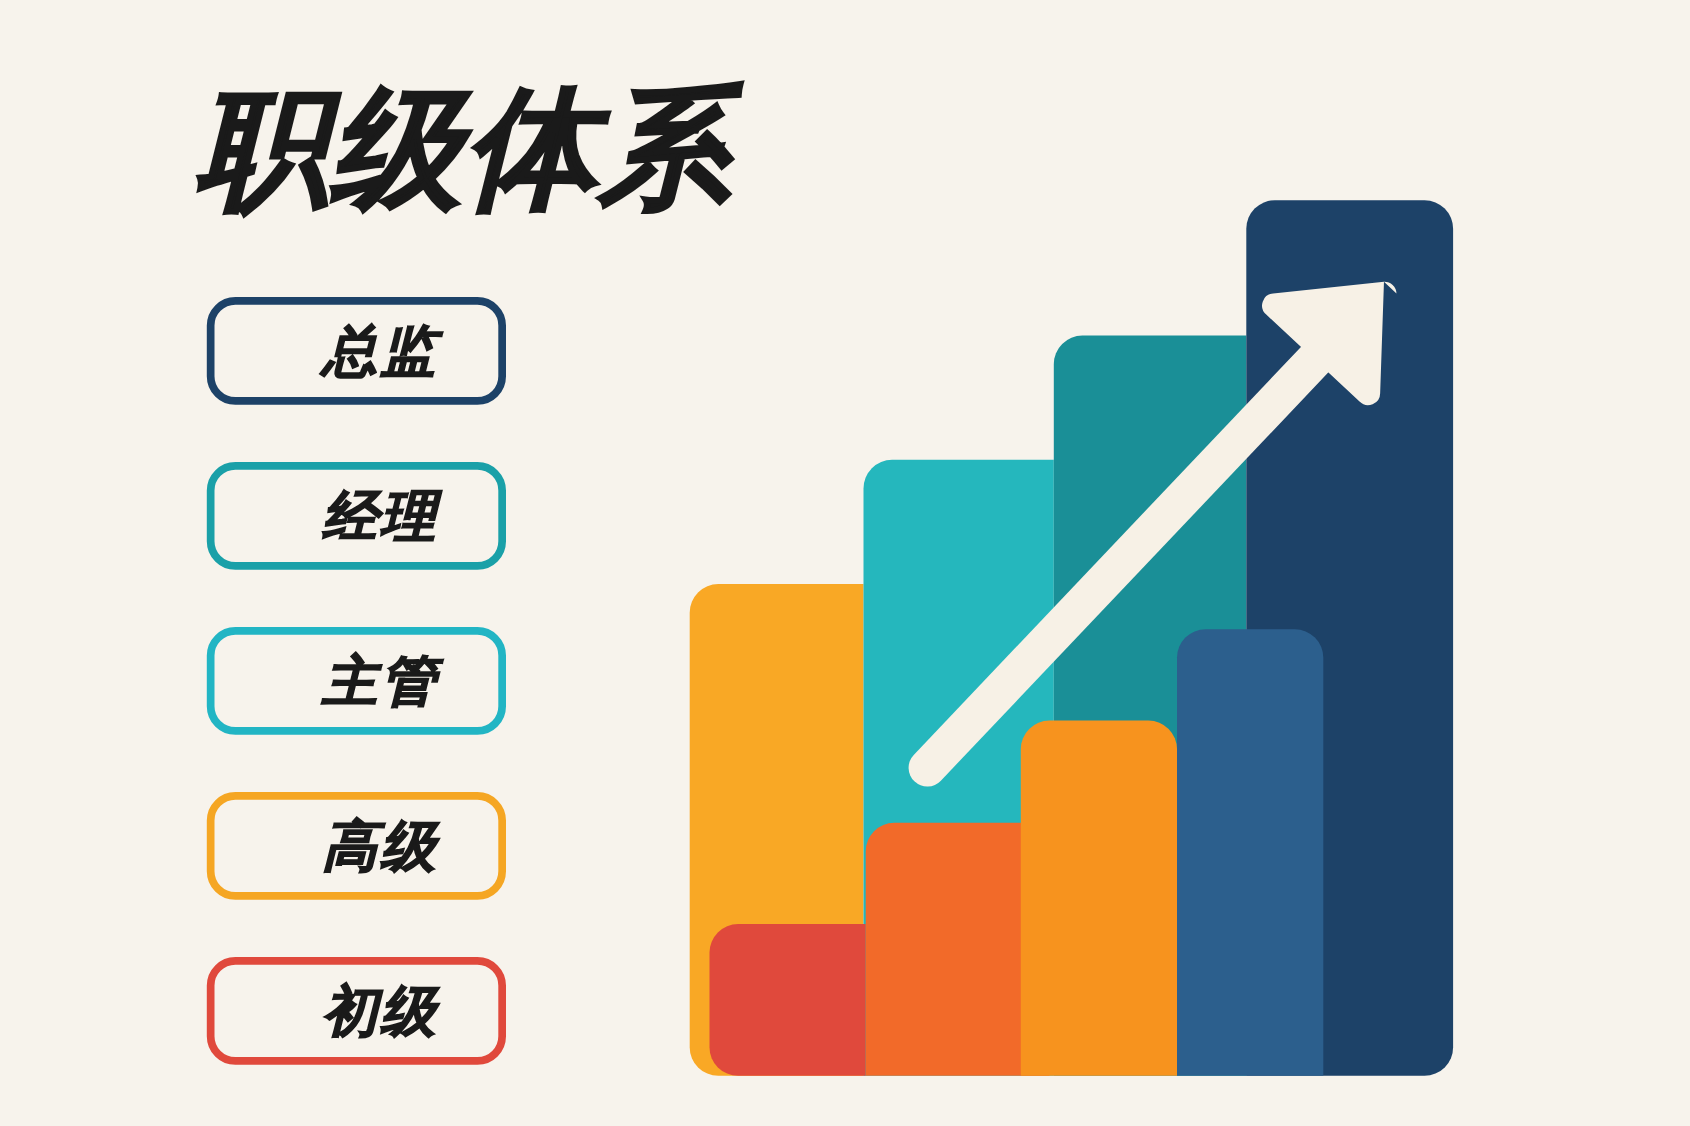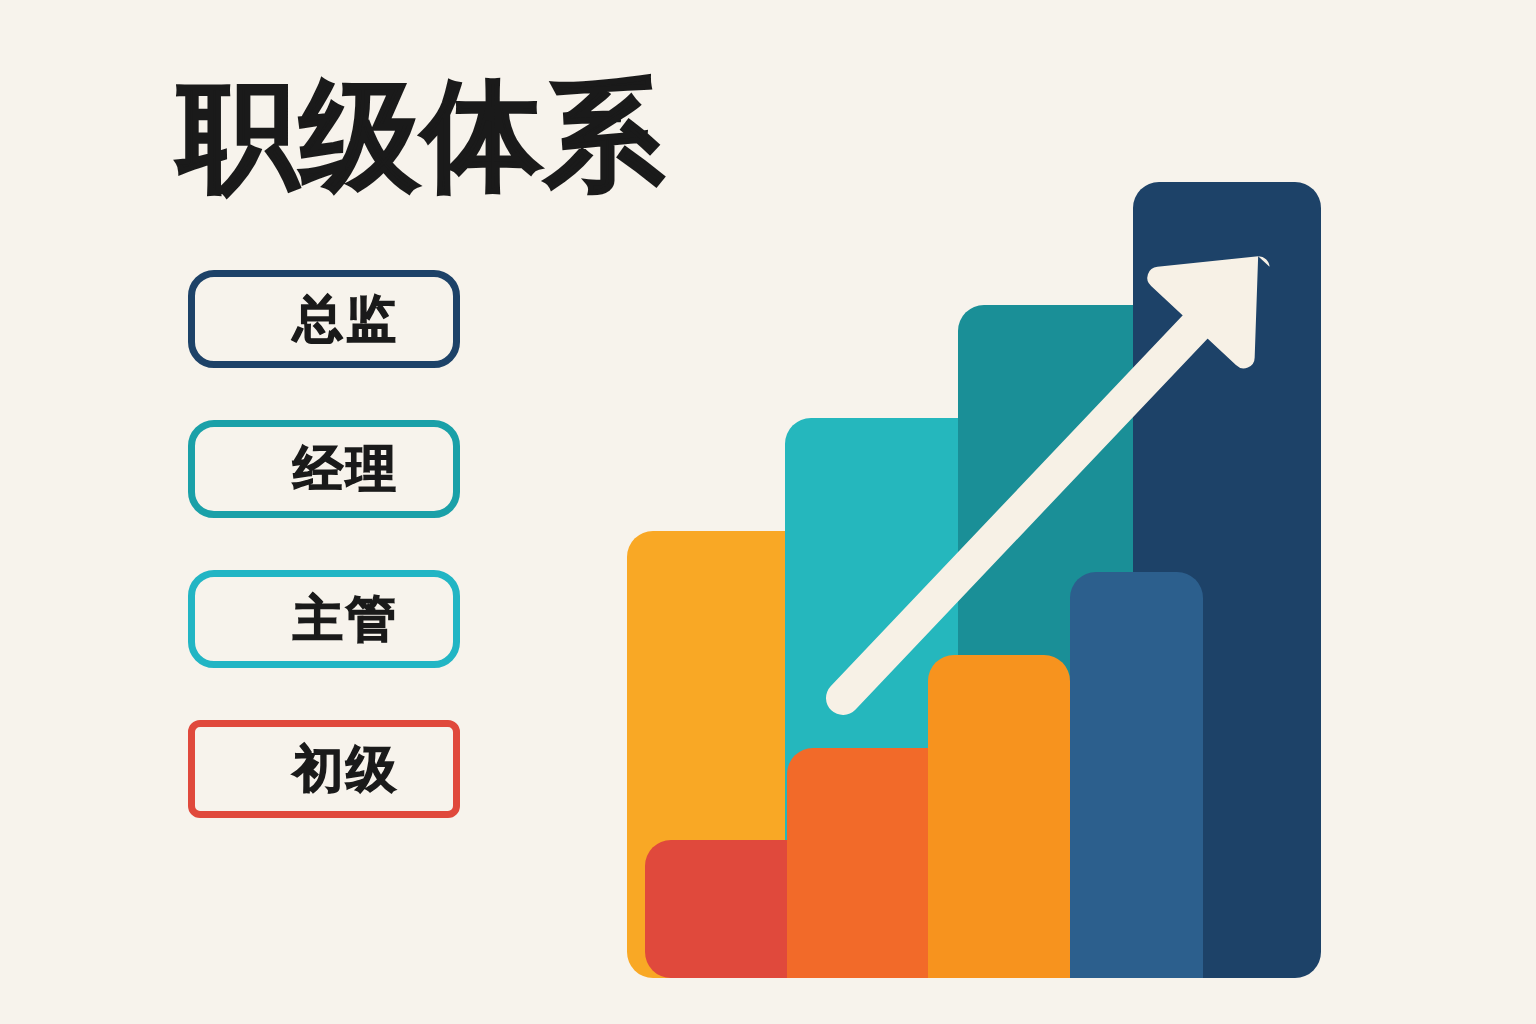--- a/index.html
+++ b/index.html
@@ -13,20 +13,21 @@
     background: #f7f3ec;
     font-family: "Liberation Sans", "DejaVu Sans", sans-serif;
     overflow: hidden;
   }
 
   #poster {
     position: relative;
     width: 1536px;
     height: 1024px;
     background: #f7f3ec;
+    font-style: italic;
   }
 
   
   #page-title {
     position: absolute;
     left: 178px;
     top: 76px;
     font-size: 120px;
     line-height: 1.0;
     font-weight: 900;
@@ -51,21 +52,21 @@
     height: 98px;
     margin-bottom: 52px;
     border-radius: 26px;
     border: 7px solid #1d4268;
     background: #f7f3ec;
     display: flex;
     align-items: center;
     justify-content: center;
     padding-left: 44px;
   }
-  .level-pill:last-child { margin-bottom: 0; border-radius: 12px; }
+  .level-pill:last-child { margin-bottom: 0; }
 
   .level-label {
     font-size: 50px;
     font-weight: 900;
     color: #1a1a1a;
     letter-spacing: 3px;
     font-family: "DejaVu Sans", "Liberation Sans", sans-serif;
     -webkit-text-stroke: 1.3px #1a1a1a;
     line-height: 1;
   }
@@ -98,20 +99,23 @@
     </div>
 
     <div class="level-pill" style="border-color:#1aa0a8;margin-top:19px;">
       <span class="level-label">经理</span>
     </div>
 
     <div class="level-pill" style="border-color:#22b5c4;margin-top:16px;">
       <span class="level-label">主管</span>
     </div>
 
+    <div class="level-pill" style="border-color:#f5a623;">
+      <span class="level-label">高级</span>
+    </div>
 
     <div class="level-pill" style="border-color:#e0493c;">
       <span class="level-label">初级</span>
     </div>
 
   </div>
 
   <div id="chart-figure">
     <svg id="chart-svg" viewBox="0 0 780 860" xmlns="http://www.w3.org/2000/svg">
 

